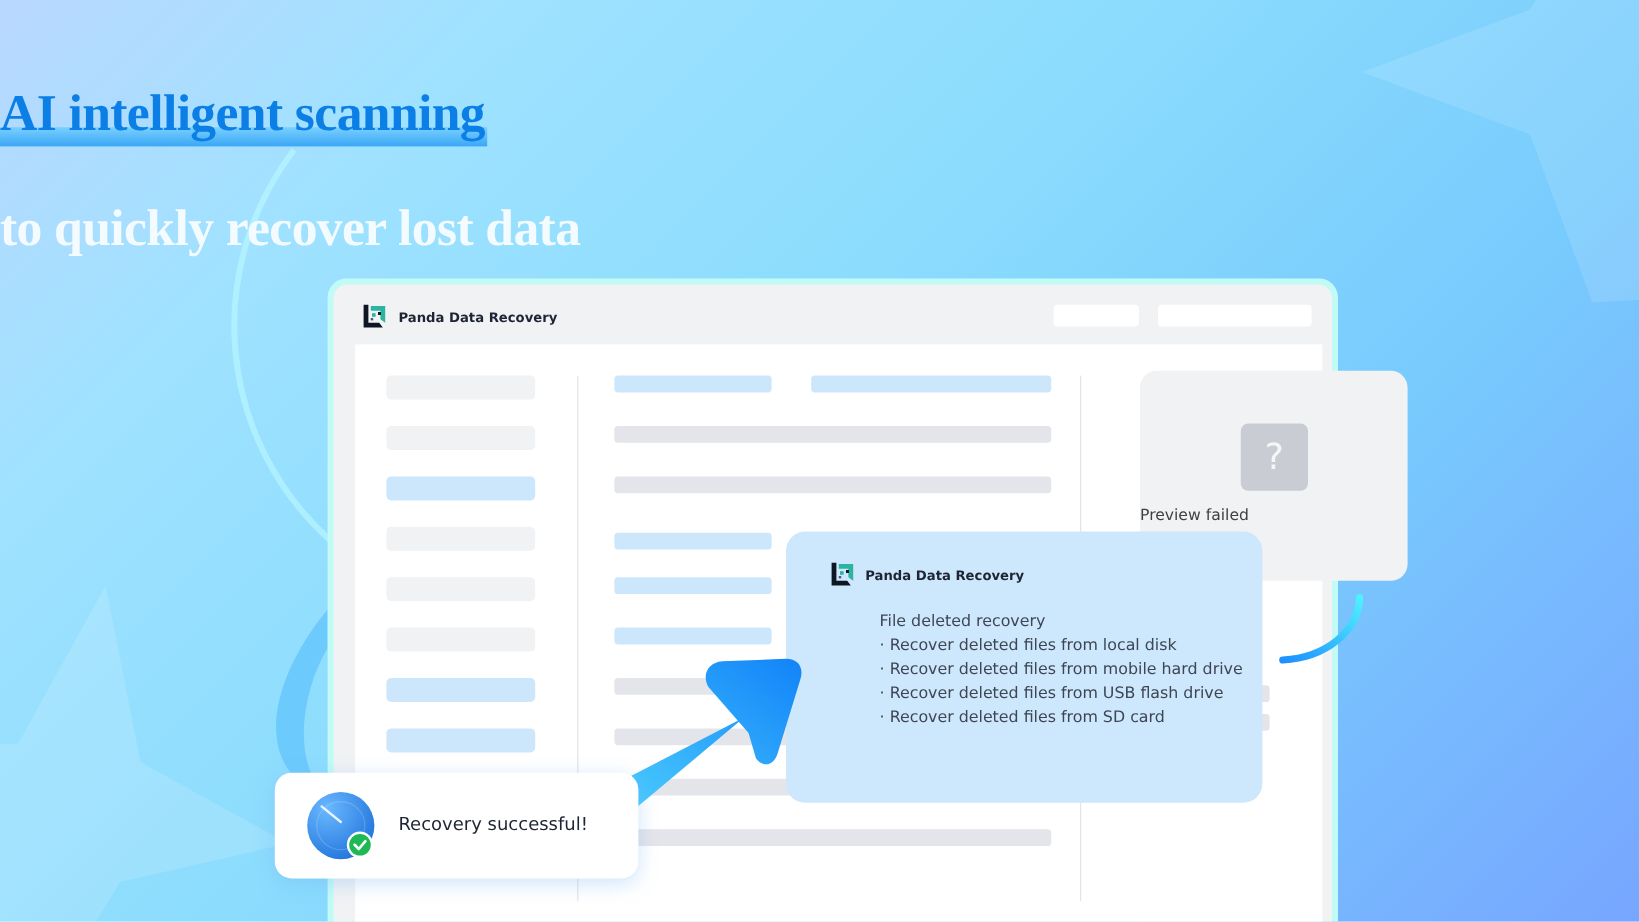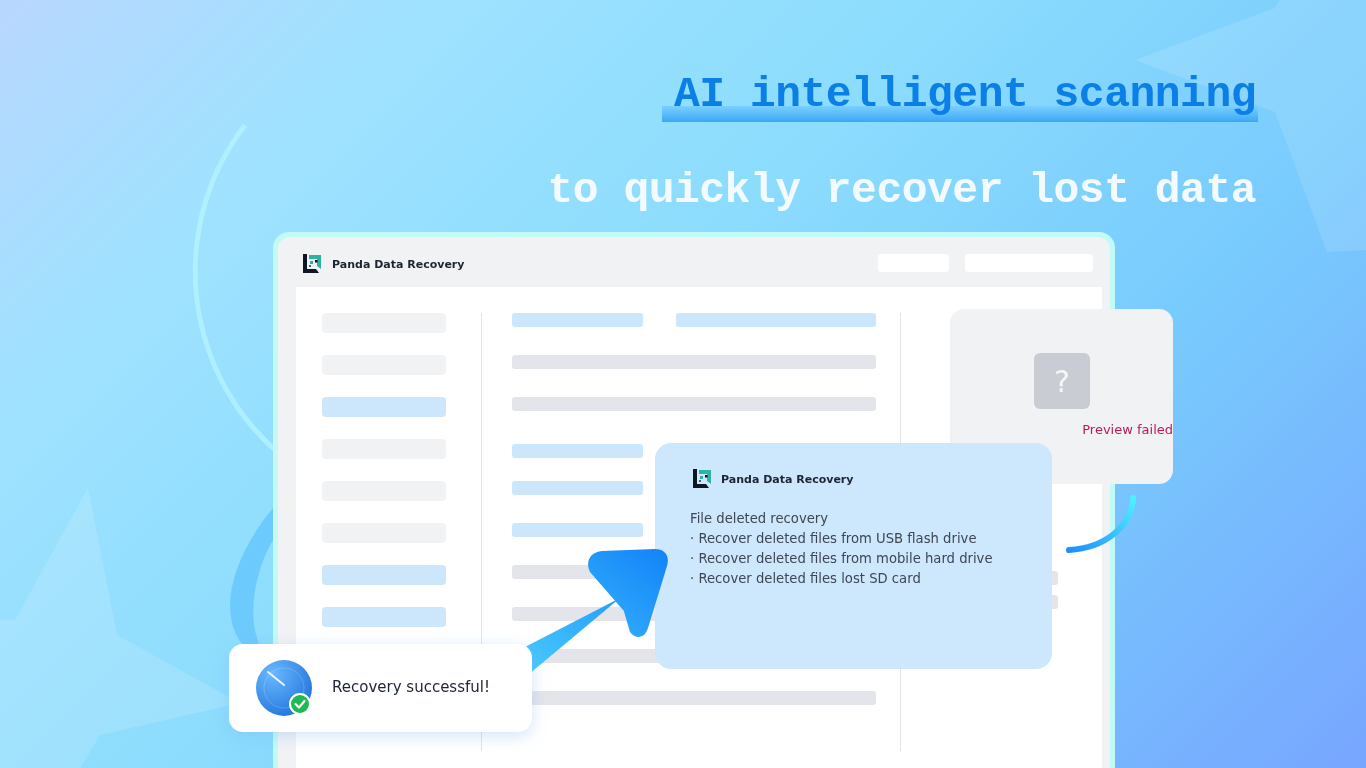--- a/index.html
+++ b/index.html
@@ -6,22 +6,22 @@
     html, body { width: 1366px; height: 768px; overflow: hidden; }
     body {
       position: relative;
       font-family: "DejaVu Sans", sans-serif;
       background: linear-gradient(135deg, #b9d7ff 0%, #9fe2ff 20%, #8bdcfd 45%, #78cbfd 70%, #77a6ff 100%);
     }
     .bg-svg { position: absolute; left: 0; top: 0; width: 1366px; height: 768px; pointer-events: none; }
 
     
     .headline {
-      position: absolute; left: 0; top: 66px; width: 1256px; text-align: right;
-      font-family: Liberation Mono, monospace; font-weight: bold;
+      position: absolute; left: 0; top: 66px; width: 1256px; text-align: left;
+      font-family: Liberation Serif, serif; font-weight: bold;
     }
     .headline .line1-wrap { position: relative; display: inline-block; }
     .headline .line1 {
       position: relative; z-index: 2;
       font-size: 43px; color: #0b7fe6; letter-spacing: -0.5px; line-height: 58px;
     }
     .headline .underline-bar {
       position: absolute; left: -12px; right: -2px; bottom: 2px; height: 16px;
       background: linear-gradient(180deg, #7ad0ff 0%, #3aa7f5 100%);
       z-index: 1;
@@ -60,32 +60,32 @@
     .preview-card {
       position: absolute; left: 950px; top: 309px; width: 223px; height: 175px;
       background: #f1f2f4; border-radius: 14px;
     }
     .preview-card .qbox {
       position: absolute; left: 84px; top: 44px; width: 56px; height: 56px; border-radius: 6px;
       background: #c9cdd3; color: #f5f6f8; font-size: 30px; display: flex; align-items: center; justify-content: center;
       font-weight: normal;
     }
     .preview-card .ptext {
-      position: absolute; left: 0; width: 223px; top: 113px; text-align: right; font-size: 13px; color: #be185d;
+      position: absolute; left: 0; width: 223px; top: 113px; text-align: left; font-size: 13px; color: #404040;
     }
 
     
     .info-card {
       position: absolute; left: 655px; top: 443px; width: 397px; height: 226px;
       background: #cde7fc; border-radius: 16px; padding: 24px 0 0 35px;
     }
     .info-card .brand { display: flex; align-items: center; gap: 7px; }
     .info-card .brand .label { font-size: 11px; font-weight: bold; color: #1d2433; }
     .info-card .list { margin-top: 18px; }
-    .info-card .list div { font-size: 13.2px; color: #3e4654; line-height: 20px; white-space: nowrap; }
+    .info-card .list div { font-size: 13.2px; color: #3e4654; line-height: 20px; white-space: nowrap; margin-left: 43px; }
 
     
     .arrow-svg { position: absolute; left: 480px; top: 540px; width: 200px; height: 140px; }
 
     
     .toast {
       position: absolute; left: 229px; top: 644px; width: 303px; height: 88px;
       background: #fff; border-radius: 14px; box-shadow: 0 4px 16px rgba(120,180,240,0.35); padding-left: 32px;
     }
     .toast .disc { position: absolute; left: 26px; top: 15px; width: 60px; height: 60px; }
@@ -183,23 +183,24 @@
       <path d="M3 2 L3 21 L19 21 L16 17 L7 17 L7 2 Z" fill="#0e1624"></path>
       <path d="M9 3 L21 3 L21 17 L17 14 L17 7 L9 7 Z" fill="#2bb5a0"></path>
       <rect x="10" y="9" width="3" height="3" fill="#2bb5a0"></rect>
       <rect x="15" y="8" width="2.5" height="2.5" fill="#0e1624"></rect>
       <rect x="9" y="13" width="2" height="2" fill="#4a5d7a"></rect>
     </svg>
     <span class="label">Panda Data Recovery</span>
   </div>
   <div class="list">
     <div>File deleted recovery</div>
+    <div>· Recover deleted files from local disk</div>
+    <div>· Recover deleted files from mobile hard drive</div>
     <div>· Recover deleted files from USB flash drive</div>
-    <div>· Recover deleted files from mobile hard drive</div>
-    <div>· Recover deleted files lost SD card</div>
+    <div>· Recover deleted files from SD card</div>
   </div>
 </div>
 
 <svg class="arrow-svg" viewBox="0 0 200 140">
   <defs>
     <linearGradient id="ag" x1="0" y1="1" x2="1" y2="0">
       <stop offset="0" stop-color="#4fd3ff"></stop>
       <stop offset="1" stop-color="#1283f8"></stop>
     </linearGradient>
   </defs>

